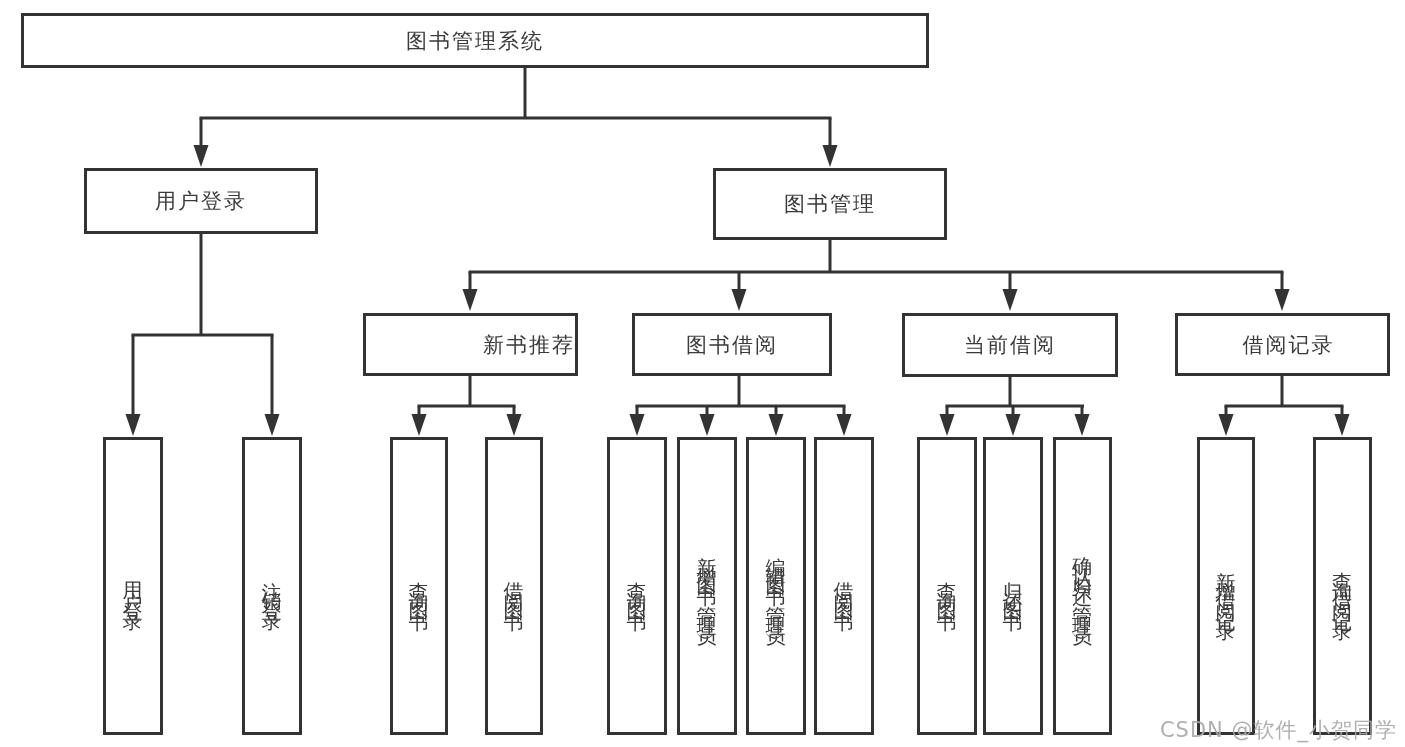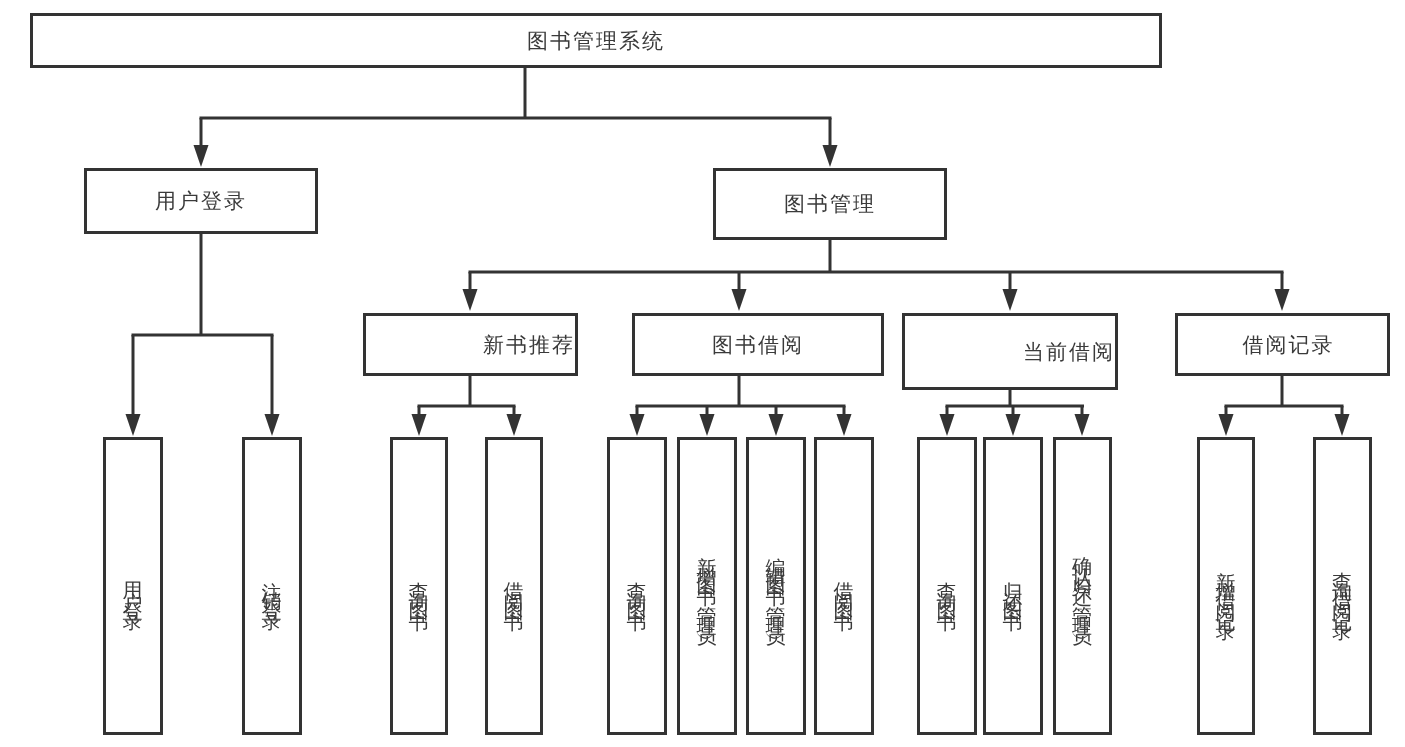--- a/index.html
+++ b/index.html
@@ -124,38 +124,38 @@
       <polygon points="768.5,414 783.5,414 776,436"></polygon>
       <polygon points="836.5,414 851.5,414 844,436"></polygon>
       <polygon points="939.5,414 954.5,414 947,436"></polygon>
       <polygon points="1005.5,414 1020.5,414 1013,436"></polygon>
       <polygon points="1074.5,414 1089.5,414 1082,436"></polygon>
       <polygon points="1218.5,414 1233.5,414 1226,436"></polygon>
       <polygon points="1334.5,414 1349.5,414 1342,436"></polygon>
     </g>
   </svg>
 
-  <div class="node" style="left:30px; top:13px; width:1132px; height:55px;">
+  <div class="node" style="left:21px; top:13px; width:908px; height:55px;">
     <span class="node-label">图书管理系统</span>
   </div>
 
   <div class="node" style="left:84px; top:168px; width:234px; height:66px;">
     <span class="node-label">用户登录</span>
   </div>
   <div class="node" style="left:713px; top:168px; width:234px; height:72px;">
     <span class="node-label">图书管理</span>
   </div>
 
   <div class="node" style="left:363px; top:313px; width:215px; height:63px;justify-content:flex-end;">
     <span class="node-label">新书推荐</span>
   </div>
-  <div class="node" style="left:632px; top:313px; width:252px; height:63px;">
+  <div class="node" style="left:632px; top:313px; width:200px; height:63px;">
     <span class="node-label">图书借阅</span>
   </div>
-  <div class="node" style="left:902px; top:313px; width:216px; height:77px;justify-content:flex-end;">
+  <div class="node" style="left:902px; top:313px; width:216px; height:64px;">
     <span class="node-label">当前借阅</span>
   </div>
   <div class="node" style="left:1175px; top:313px; width:215px; height:63px;padding-left:12px;">
     <span class="node-label">借阅记录</span>
   </div>
 
   <div class="node leaf" style="left:103px; top:437px; width:60px; height:298px;">
     <span class="node-label">用户登录</span>
   </div>
   <div class="node leaf" style="left:242px; top:437px; width:60px; height:298px;">
@@ -192,14 +192,15 @@
     <span class="node-label">确认归还（管理员）</span>
   </div>
 
   <div class="node leaf" style="left:1197px; top:437px; width:58px; height:298px;">
     <span class="node-label">新增借阅记录</span>
   </div>
   <div class="node leaf" style="left:1313px; top:437px; width:59px; height:298px;">
     <span class="node-label">查询借阅记录</span>
   </div>
 
+  <div class="watermark">CSDN @软件_小贺同学</div>
 
 </div>
 
 </body></html>

